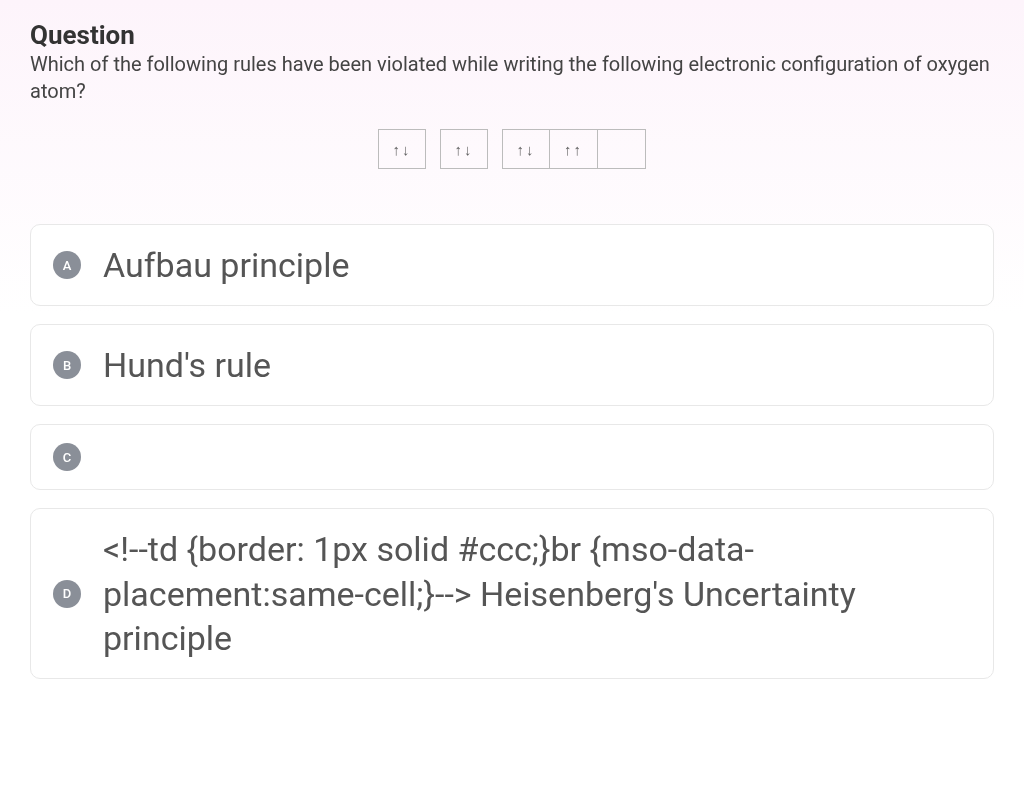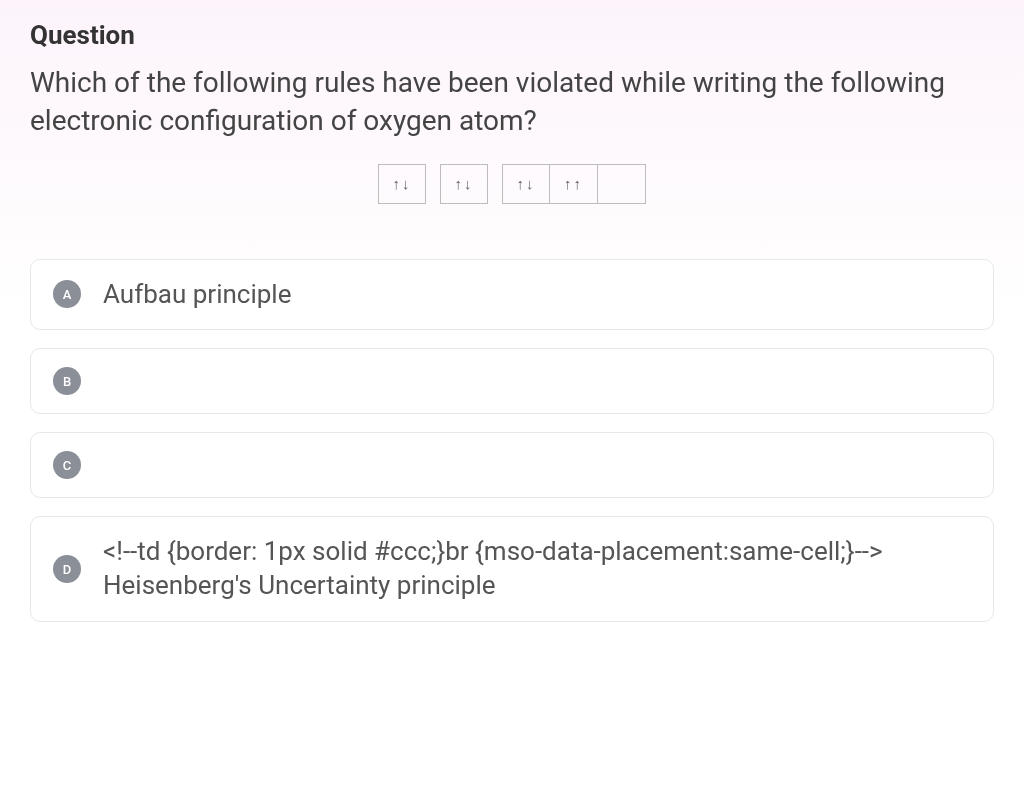--- a/index.html
+++ b/index.html
@@ -11,24 +11,24 @@
       font-family: -apple-system, BlinkMacSystemFont, "Segoe UI", Roboto, Helvetica, Arial, sans-serif;
       background: linear-gradient(180deg, #fdf4fb 0%, #ffffff 40%);
       width: 1024px;
       height: 787px;
       padding: 20px 30px;
     }
     .question-header {
       font-size: 26px;
       font-weight: 700;
       color: #333;
-      margin-bottom: 14px;
+      margin-bottom: 1px;
     }
     .question-text {
-      font-size: 28px;
+      font-size: 20px;
       color: #444;
       line-height: 1.35;
       margin-bottom: 24px;
     }
     .orbital-diagram {
       display: flex;
       justify-content: center;
       align-items: center;
       gap: 14px;
       margin-bottom: 55px;
@@ -73,21 +73,21 @@
       border-radius: 50%;
       background: #8a8f98;
       color: #fff;
       display: flex;
       align-items: center;
       justify-content: center;
       font-size: 13px;
       font-weight: 500;
     }
     .option-text {
-      font-size: 26px;
+      font-size: 34px;
       color: #555;
       line-height: 1.3;
     }
     .option.multiline {
       align-items: center;
     }
   </style>
 </head>
 <body>
 
@@ -109,20 +109,21 @@
   </div>
 </div>
 
 <div class="options">
   <div class="option">
     <div class="option-letter">A</div>
     <div class="option-text">Aufbau principle</div>
   </div>
   <div class="option">
     <div class="option-letter">B</div>
+    <div class="option-text">Hund's rule</div>
   </div>
   <div class="option">
     <div class="option-letter">C</div>
   </div>
   <div class="option multiline">
     <div class="option-letter">D</div>
     <div class="option-text">&lt;!--td {border: 1px solid #ccc;}br {mso-data-placement:same-cell;}--&gt; Heisenberg's Uncertainty principle</div>
   </div>
 </div>
 

